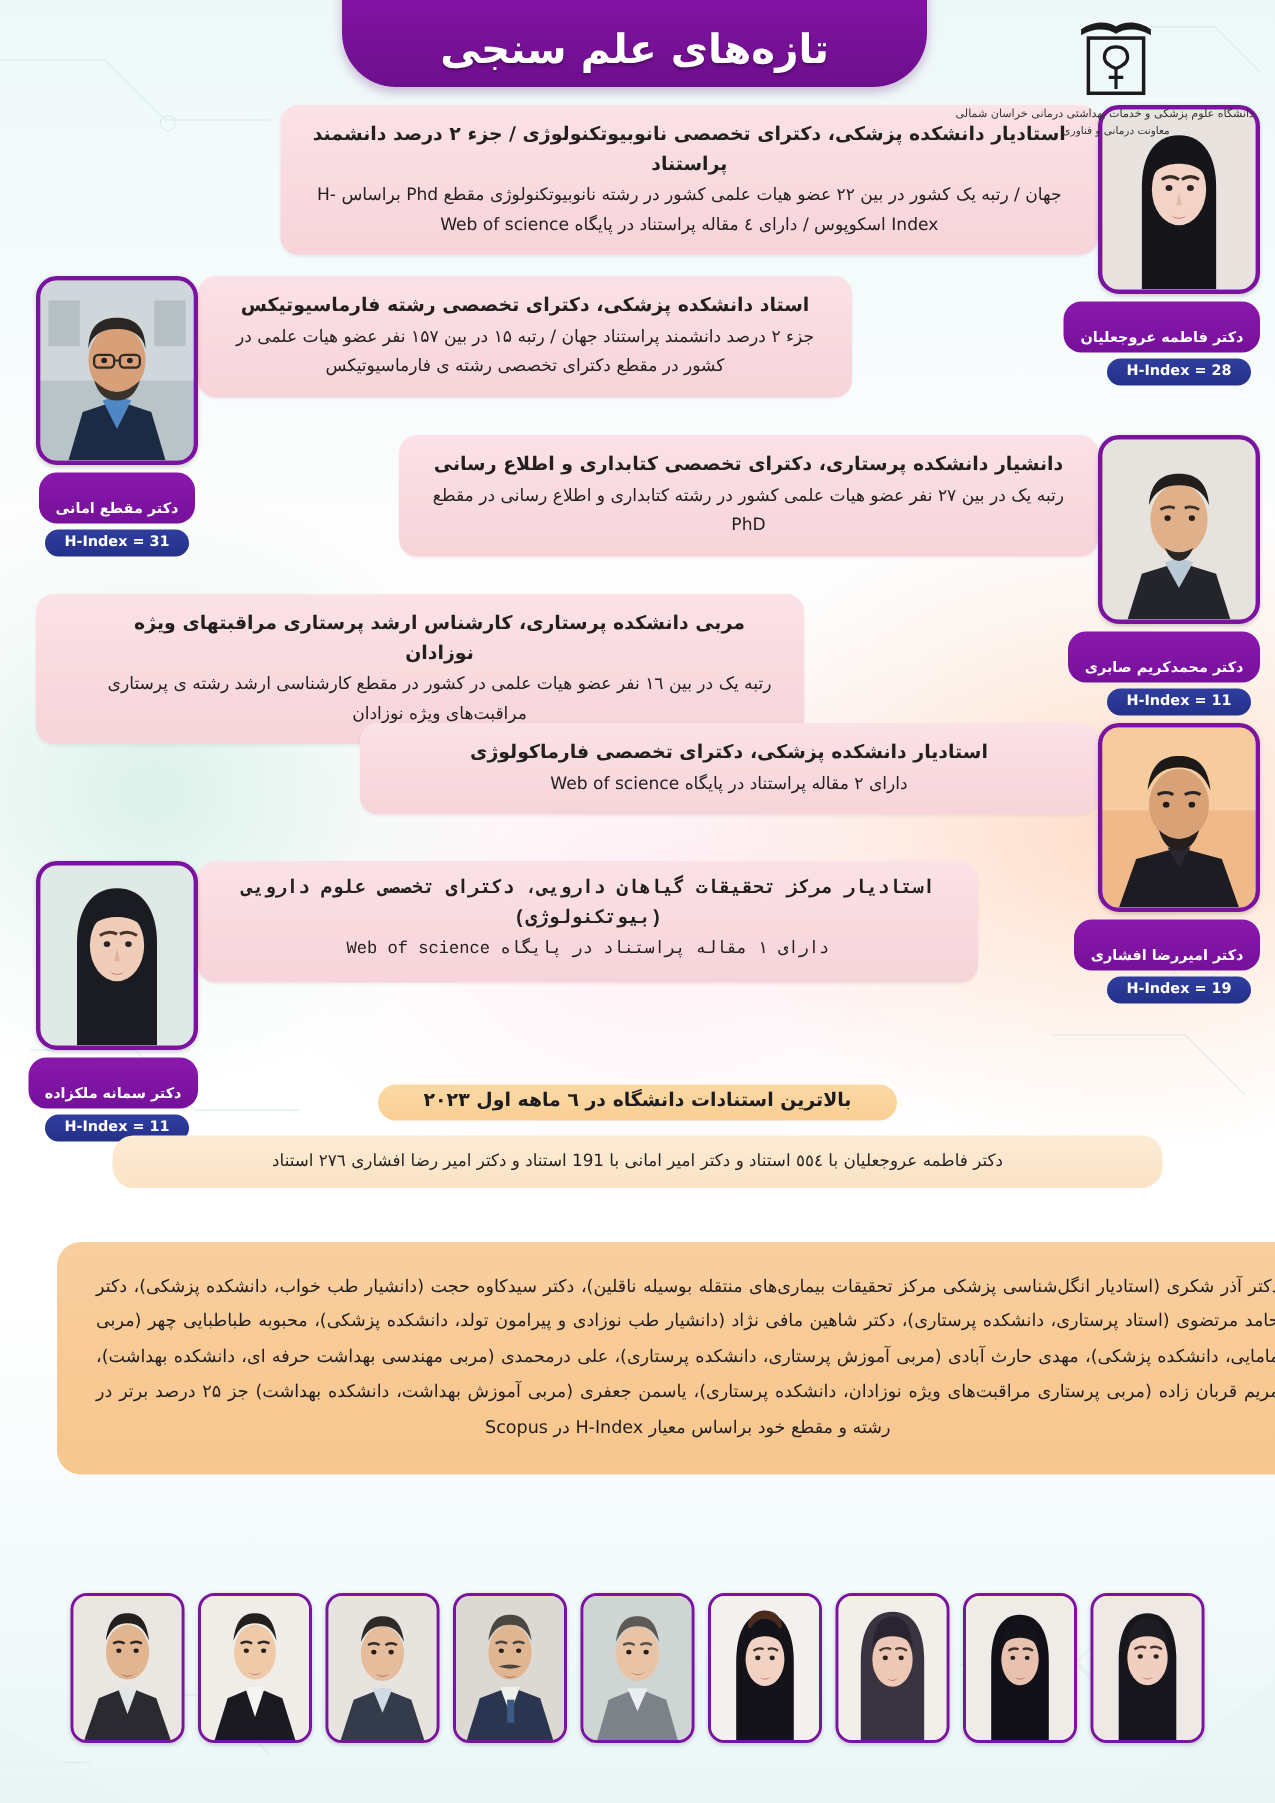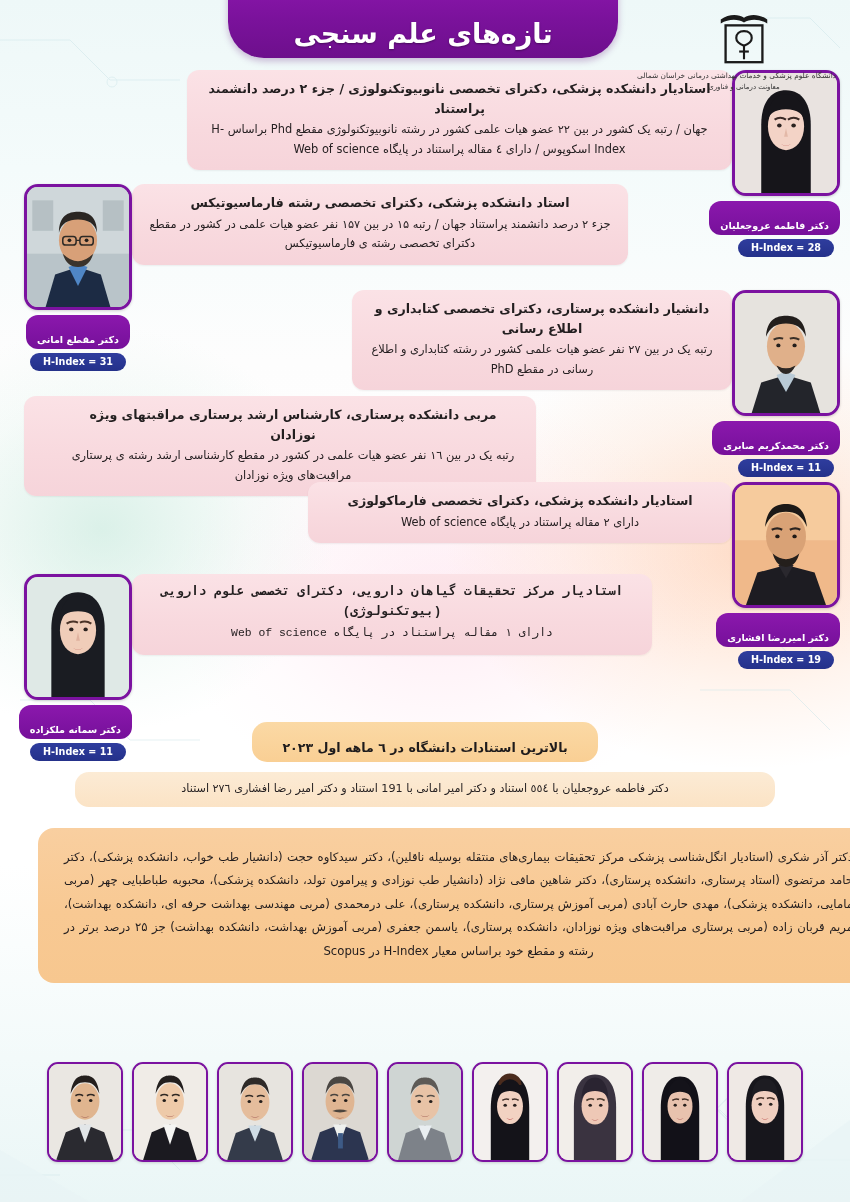--- a/index.html
+++ b/index.html
@@ -146,42 +146,42 @@
     line-height: 1.72;
     text-align: center;
     margin-top: 2px;
   }
 
   
   #row-1 { top: 8px;   right: 10px; }
   #row-1 .info-card { width: 545px; margin-left: 8px; }
 
   #row-2 { top: 122px; left: 24px; flex-direction: row-reverse; }
-  #row-2 .info-card { width: 496px; margin-right: 7px; }
+  #row-2 .info-card { width: 436px; margin-right: 7px; }
 
   #row-3 { top: 228px; right: 10px; }
-  #row-3 .info-card { width: 380px; margin-left: 8px; }
+  #row-3 .info-card { width: 466px; margin-left: 8px; }
 
   #row-4 { top: 334px; left: 24px; flex-direction: row-reverse; }
   #row-4 .info-card { width: 512px; margin-right: 10px; padding-left: 42px; }
 
   #row-5 { top: 420px; right: 10px; }
-  #row-5 .info-card { width: 424px; margin-left: 8px; }
+  #row-5 .info-card { width: 492px; margin-left: 8px; }
 
   #row-6 { top: 512px; left: 24px; flex-direction: row-reverse; }
   #row-6 .info-card { width: 520px; margin-right: 10px; font-family: Liberation Mono, monospace; }
 
   
   .citations { position: absolute; top: 722px; left: 0; right: 0; z-index: 4; text-align: center; }
 
   .cite-heading {
     display: inline-block;
     background: linear-gradient(180deg, #fbd9a5 0%, #f9cf94 100%);
     border-radius: 15px;
-    padding: 18px 30px 7px;
+    padding: 2px 30px 7px;
     font-size: 12.6px;
     font-weight: bold;
     color: #1e1b1c;
   }
 
   .cite-detail {
     margin: 10px auto 0;
     width: 700px;
     background: linear-gradient(180deg, #fcebd5 0%, #fbe3c5 100%);
     border-radius: 14px;

